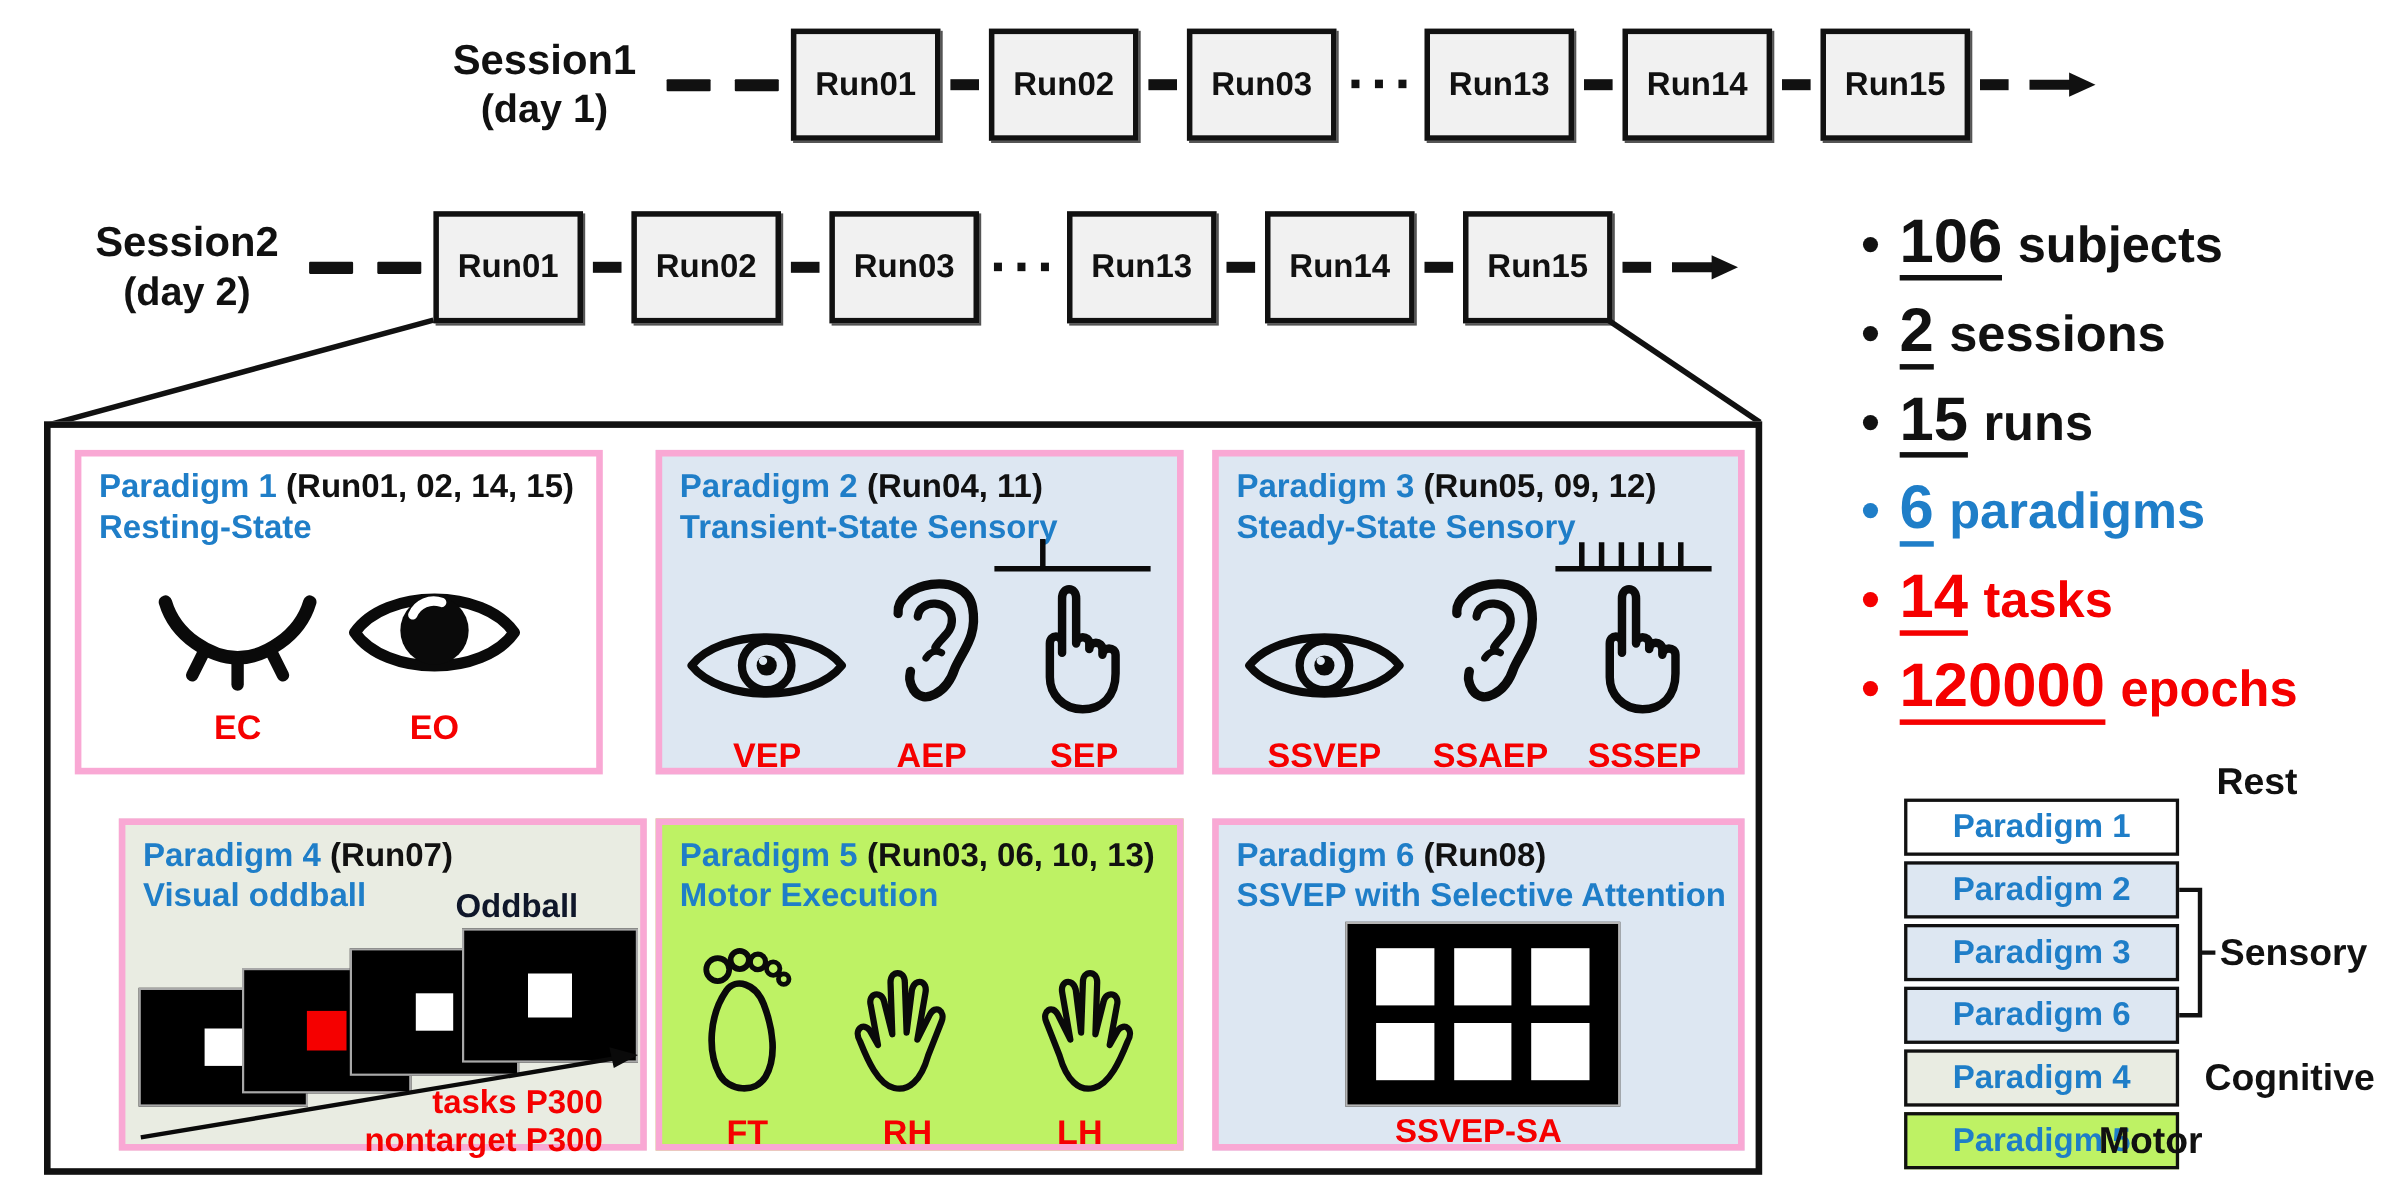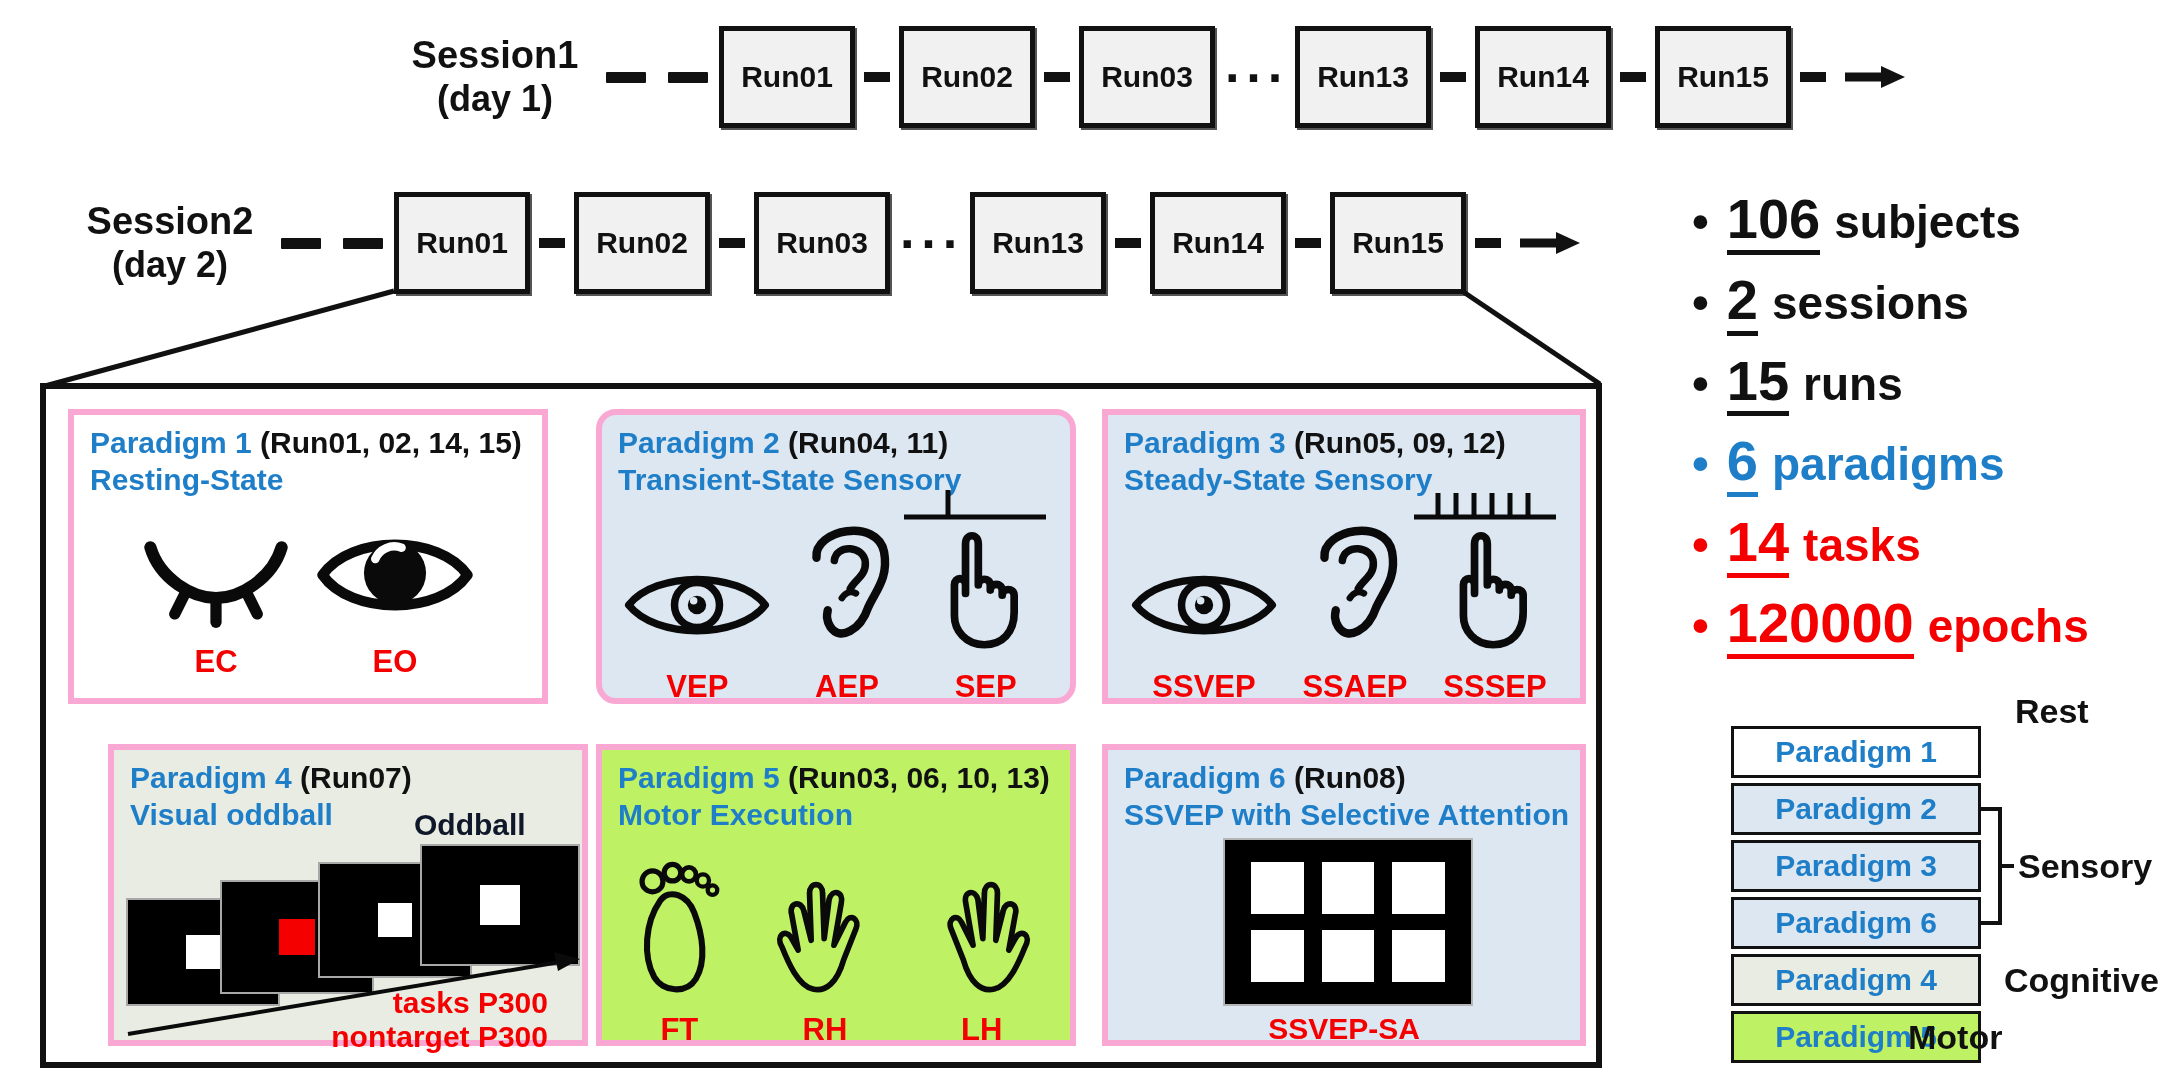--- a/index.html
+++ b/index.html
@@ -149,21 +149,21 @@
           <svg width="160" height="110" viewBox="0 0 170 110">
             <path d="M8,55 C38,12 132,12 162,55 C132,98 38,98 8,55 Z" fill="#fff" stroke="#0a0a0a" stroke-width="11" stroke-linejoin="round"></path>
             <circle cx="85" cy="53" r="33" fill="#0a0a0a"></circle>
             <path d="M64,38 A22,22 0 0 1 92,26" stroke="#fff" stroke-width="9" fill="none" stroke-linecap="round"></path>
           </svg>
           <div class="ilabel">EO</div>
         </div>
       </div>
     </div>
 
-    <div class="pbox bg-sensory" style="left:550px; top:20px; width:480px; height:295px;border-radius:20px;">
+    <div class="pbox bg-sensory" style="left:550px; top:20px; width:480px; height:295px;">
       <div class="ptitle">
         <span class="blue">Paradigm 2</span>
         <span>(Run04, 11)</span>
       </div>
       <div class="psub">Transient-State Sensory</div>
       <svg class="pulse" width="150" height="34" viewBox="0 0 150 34" stroke="#0a0a0a" stroke-width="5">
         <line x1="4" y1="30" x2="146" y2="30"></line>
         <line x1="48" y1="30" x2="48" y2="3"></line>
       </svg>
       <div class="icons" style="top:98px;">

